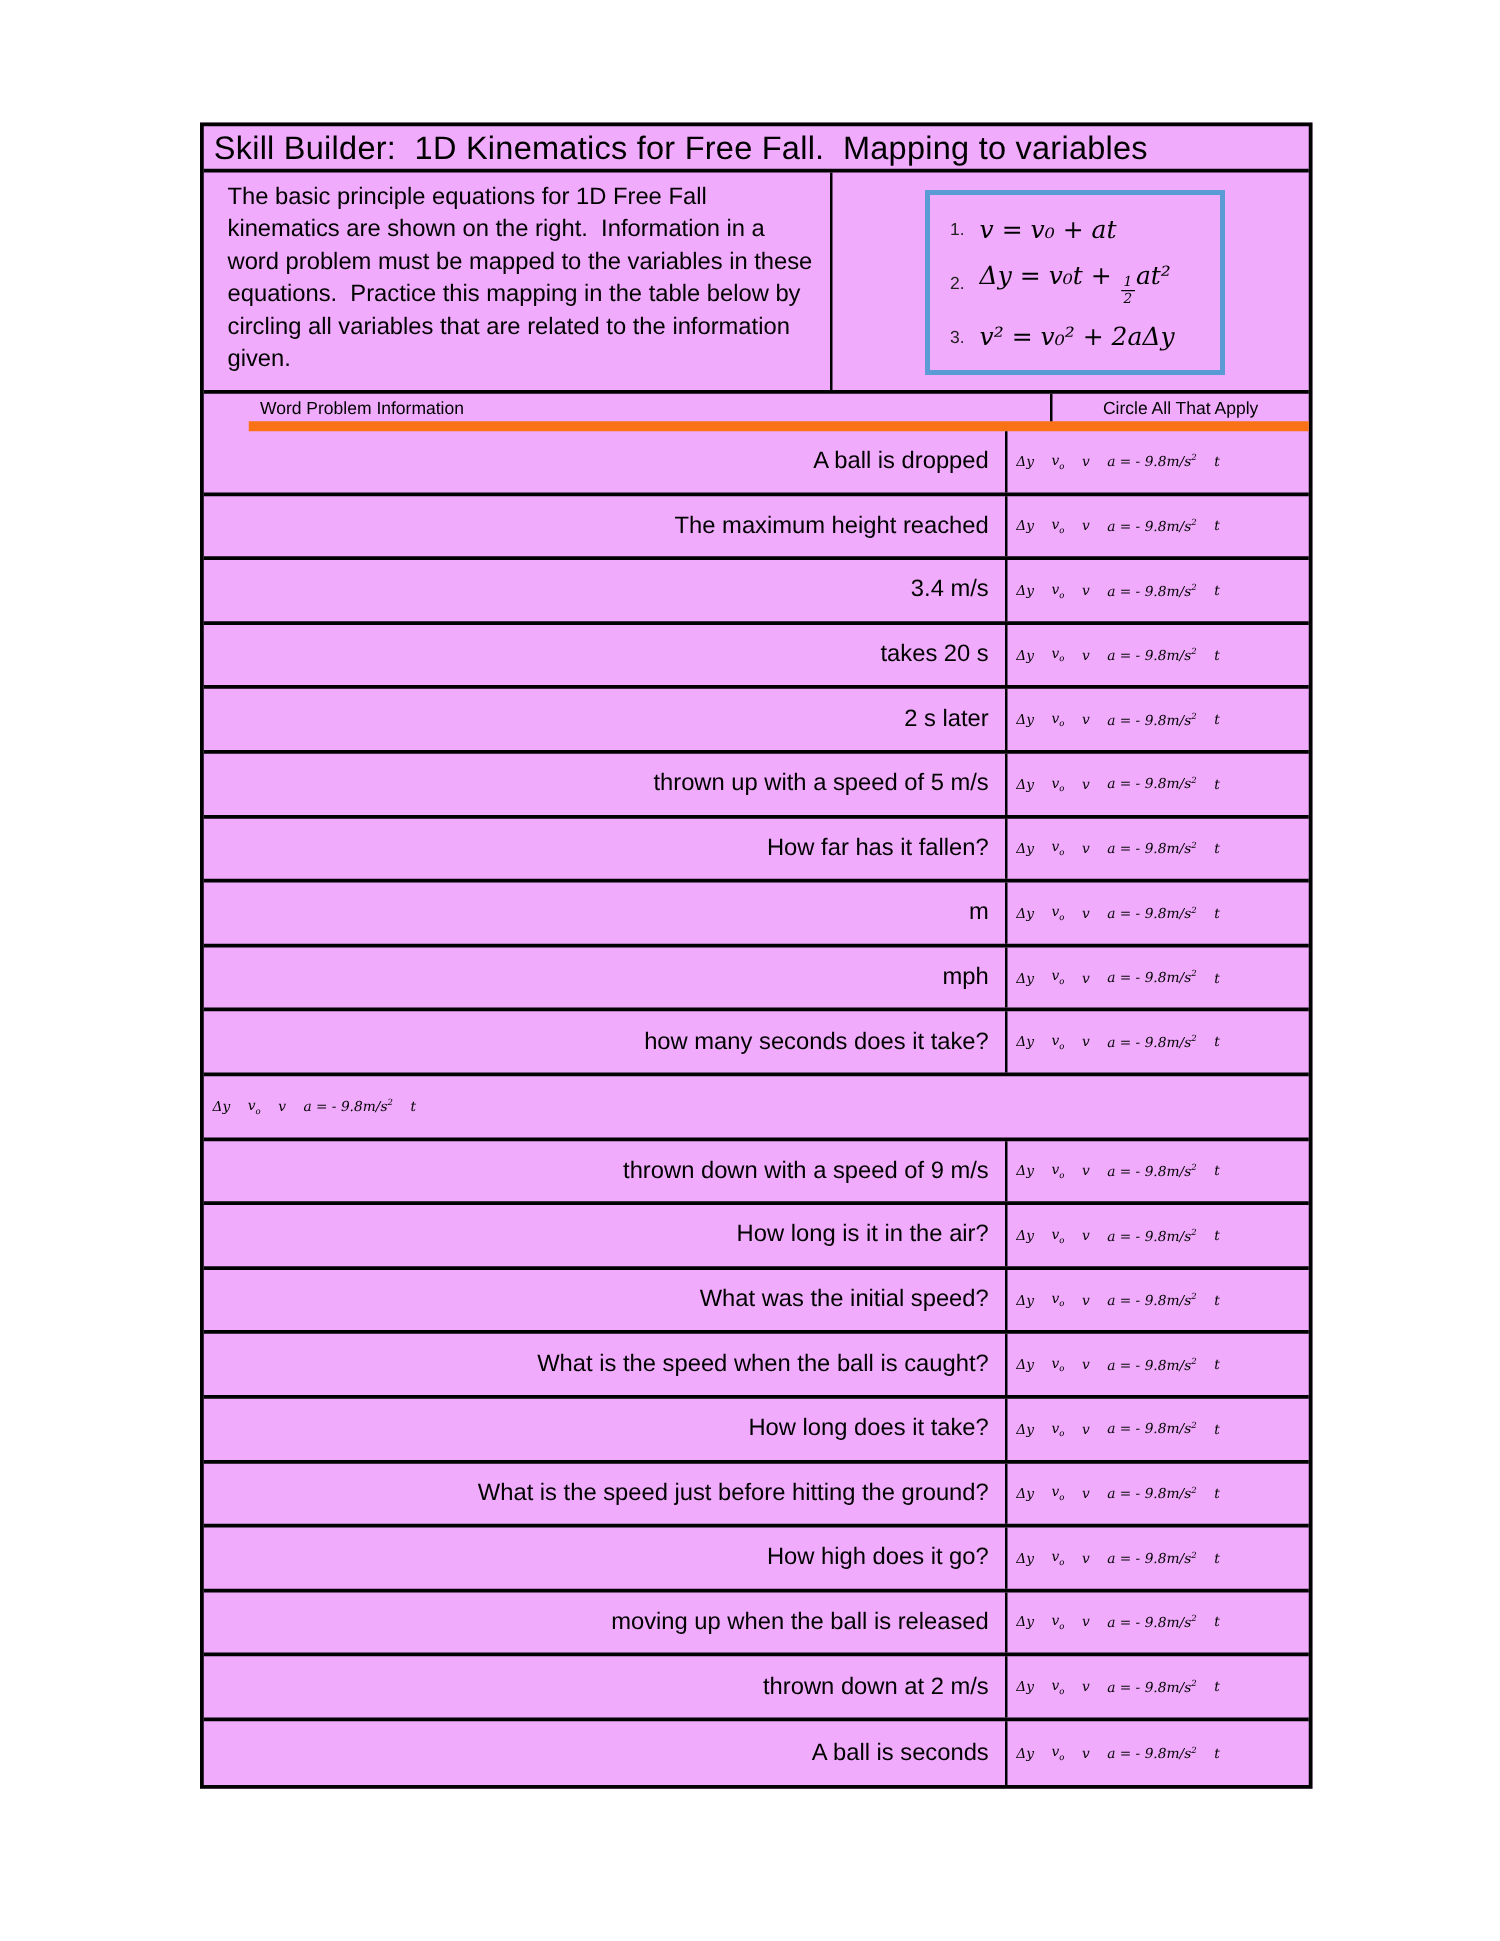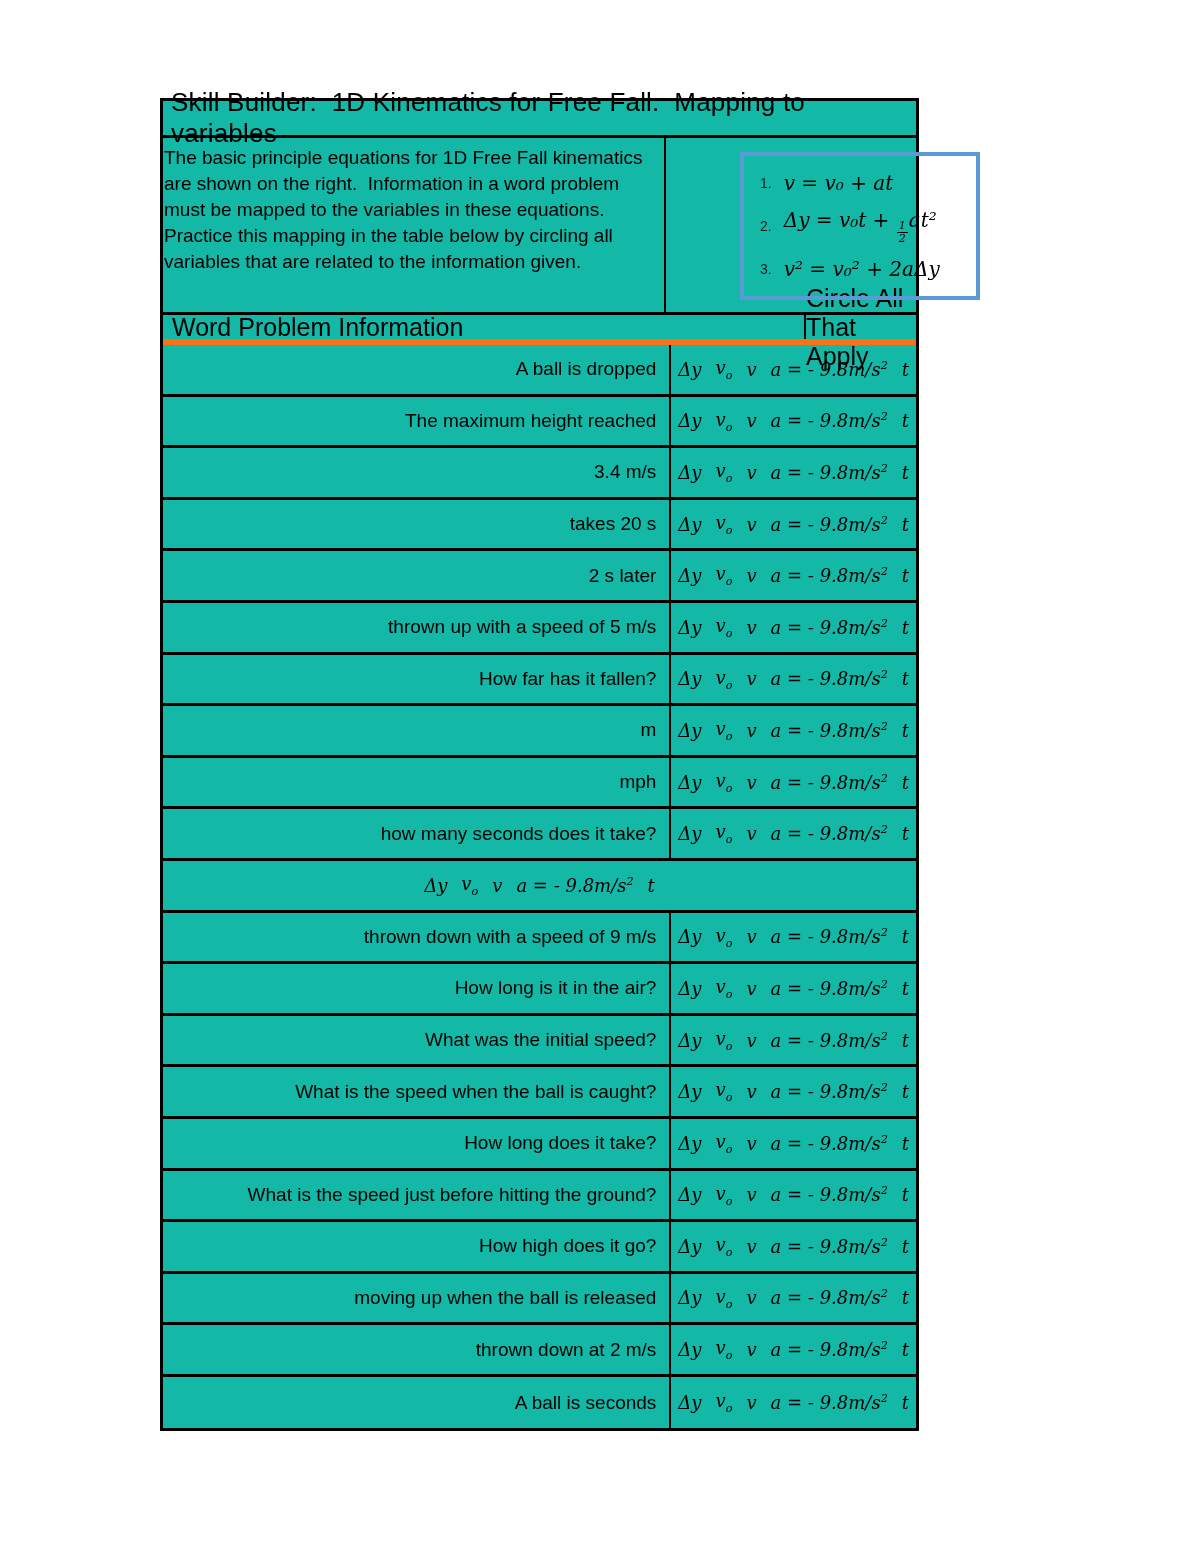--- a/index.html
+++ b/index.html
@@ -13,24 +13,24 @@
     position: relative;
     width: 1200px;
     height: 1553px;
     background: #ffffff;
     overflow: hidden;
   }
   .sheet {
     position: absolute;
     left: 160px;
     top: 98px;
-    width: 759px;
+    width: 890px;
     border: 3px solid #000;
     box-sizing: border-box;
-    background: #14b8a6;
+    background: #f0abfc;
   }
   
   .title-row {
     height: 37px;
     border-bottom: 3px solid #000;
     box-sizing: border-box;
     display: flex;
     align-items: center;
     padding: 0 8px;
     font-size: 26px;
@@ -41,21 +41,21 @@
   .intro-row {
     display: flex;
     height: 177px;
     border-bottom: 3px solid #000;
     box-sizing: border-box;
   }
   .intro-text {
     width: 503px;
     box-sizing: border-box;
     border-right: 2px solid #000;
-    padding: 7px 14px 0 1px;
+    padding: 7px 14px 0 19px;
     font-size: 19px;
     line-height: 1.37;
     white-space: pre-wrap;
   }
   .equation-panel {
     flex: 1;
     position: relative;
   }
   .equation-box {
     position: absolute;
@@ -94,23 +94,24 @@
     line-height: 1.05;
     vertical-align: -0.25em;
     margin: 0 1px;
   }
   .frac .num { border-bottom: 1px solid #000; padding: 0 2px; }
   .frac .den { padding: 0 2px; }
   
   .header-row {
     display: flex;
     height: 30px;
-    border-bottom: 6px solid #f97316;
-    box-sizing: border-box;
-    font-size: 25px;
+    border-bottom: 8px solid #f97316;
+    box-sizing: border-box;
+    font-size: 14px;
+    margin-left: 36px;
   }
   .header-left {
     width: 643px;
     box-sizing: border-box;
     border-right: 2px solid #000;
     display: flex;
     align-items: center;
     padding-left: 9px;
   }
   .header-right {
@@ -135,24 +136,24 @@
     align-items: center;
     justify-content: flex-end;
     padding-right: 13px;
     font-size: 19px;
     white-space: pre-wrap;
   }
   .row-vars-cell {
     flex: 1;
     display: flex;
     align-items: center;
-    justify-content: center;
+    justify-content: flex-start;
     font-family: "DejaVu Serif", "DejaVu Sans", serif;
     font-style: italic;
-    font-size: 18px;
+    font-size: 11px;
     white-space: nowrap;
   }
   .var { margin: 0 7px; }
   .var sub { font-size: 0.62em; }
   .var sup { font-size: 0.62em; }
 </style>
 </head>
 <body>
 
 <div class="page">

